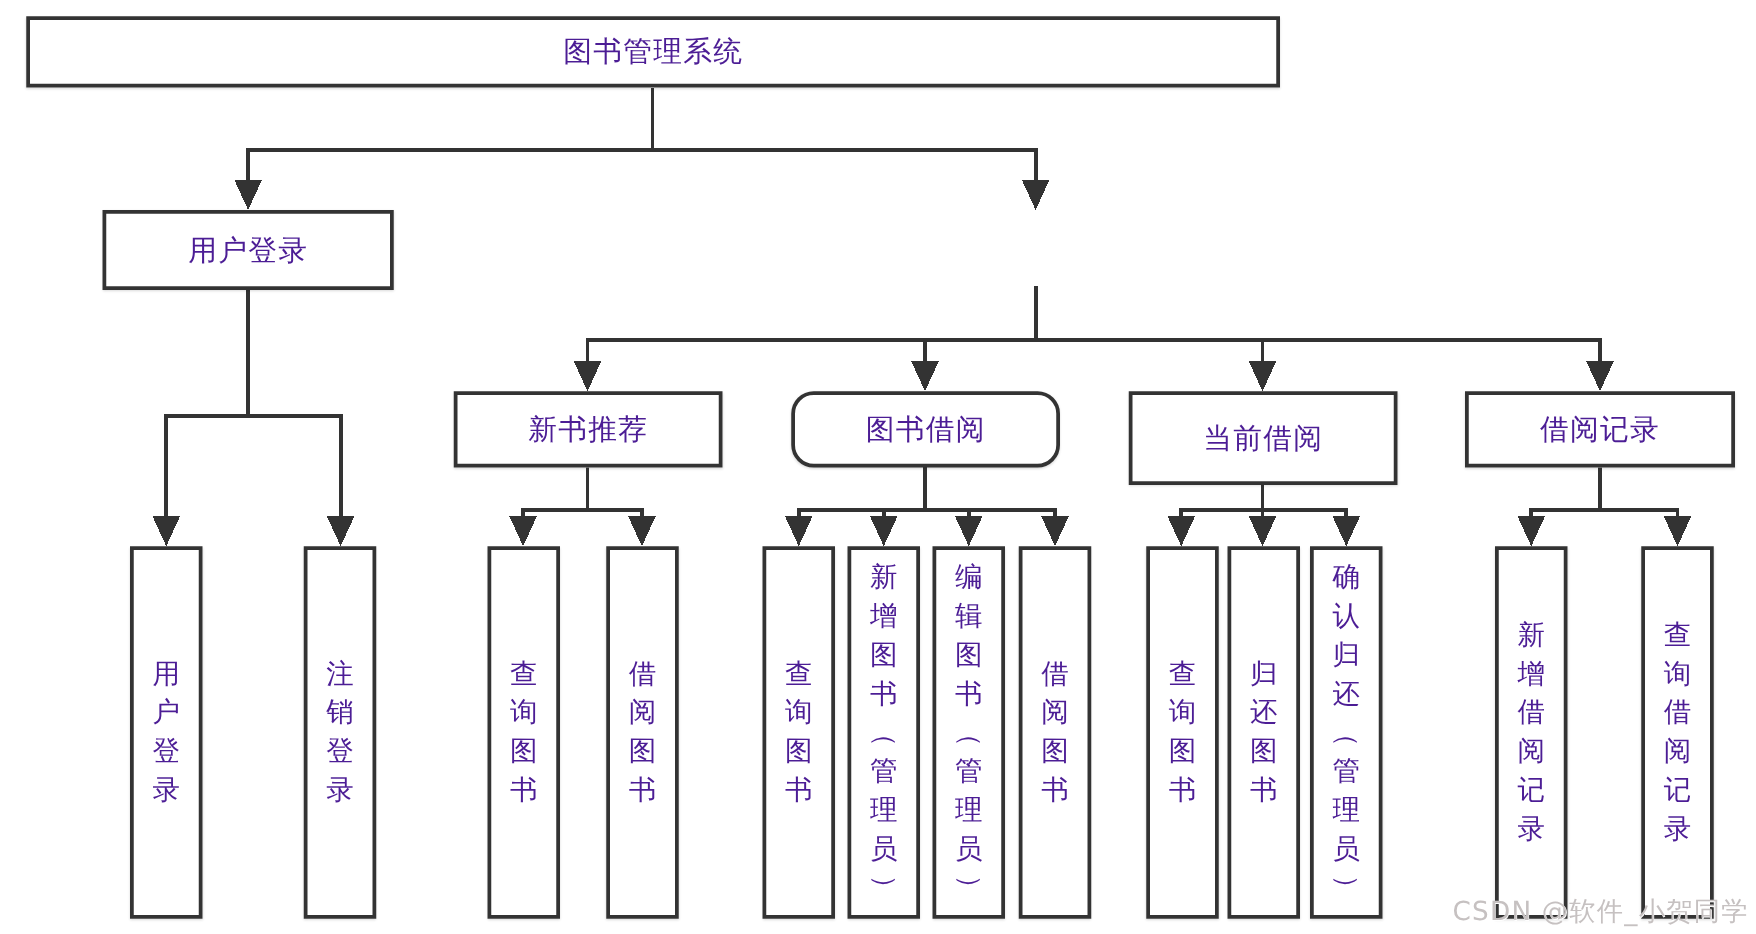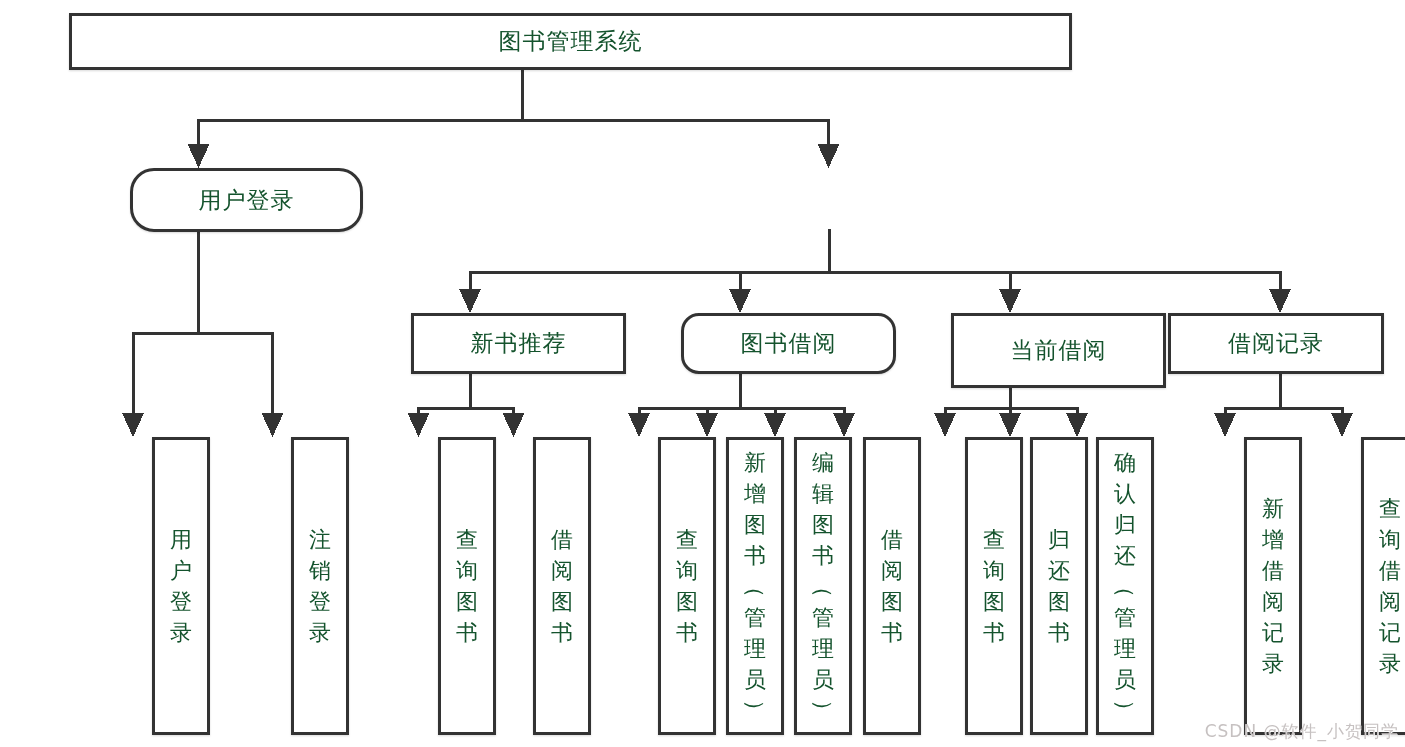--- a/index.html
+++ b/index.html
@@ -26,23 +26,22 @@
     stroke: none;
   }
   .box {
     position: absolute;
     box-sizing: border-box;
     border: 3px solid #333333;
     background: #ffffff;
     display: flex;
     align-items: center;
     justify-content: center;
-    color: #14532d;
+    color: #4c1d95;
     box-shadow: 0 1px 2px rgba(0,0,0,0.15);
-    margin-left: 48px;
   }
   .h-box { font-size: 23px; letter-spacing: 1px; }
   .leaf  { font-size: 22px; }
   .v-label {
     display: flex;
     flex-direction: column;
     justify-content: center;
     align-items: center;
     width: 100%;
     height: 100%;
@@ -52,21 +51,21 @@
     height: 31px;
     line-height: 31px;
     width: 100%;
     text-align: center;
   }
   .vchar.rot { transform: rotate(90deg); }
   .watermark {
     position: absolute;
     right: 6px;
     bottom: 4px;
-    font-size: 17px;
+    font-size: 21px;
     color: #c6c1c1;
     letter-spacing: 1px;
     text-shadow: 0.5px 0.5px 0 #ffffff;
     white-space: nowrap;
   }
 </style>
 </head>
 <body>
 
 <div class="canvas">
@@ -122,34 +121,34 @@
       <path d="M1225 415 V408 H1342 V415"></path>
       <polygon points="1214,413 1236,413 1225,437"></polygon>
       <polygon points="1331,413 1353,413 1342,437"></polygon>
     </g>
   </svg>
 
   <div class="box h-box" style="left:21px; top:13px; width:1003px; height:57px;">
     <span>图书管理系统</span>
   </div>
 
-  <div class="box h-box" style="left:82px; top:168px; width:233px; height:64px;border-radius:24px;">
+  <div class="box h-box" style="left:82px; top:168px; width:233px; height:64px;">
     <span>用户登录</span>
   </div>
 
   <div class="box h-box" style="left:363px; top:313px; width:215px; height:61px;text-align:center;">
     <span>新书推荐</span>
   </div>
   <div class="box h-box" style="left:633px; top:313px; width:215px; height:61px;border-radius:18px;">
     <span>图书借阅</span>
   </div>
   <div class="box h-box" style="left:903px; top:313px; width:215px; height:75px;">
     <span>当前借阅</span>
   </div>
-  <div class="box h-box" style="left:1120px; top:313px; width:216px; height:61px;">
+  <div class="box h-box" style="left:1172px; top:313px; width:216px; height:61px;">
     <span>借阅记录</span>
   </div>
 
   <div class="box leaf" style="left:104px; top:437px; width:58px; height:298px;">
     <span class="v-label">
         <span class="vchar">用</span>
         <span class="vchar">户</span>
         <span class="vchar">登</span>
         <span class="vchar">录</span>
       </span>

